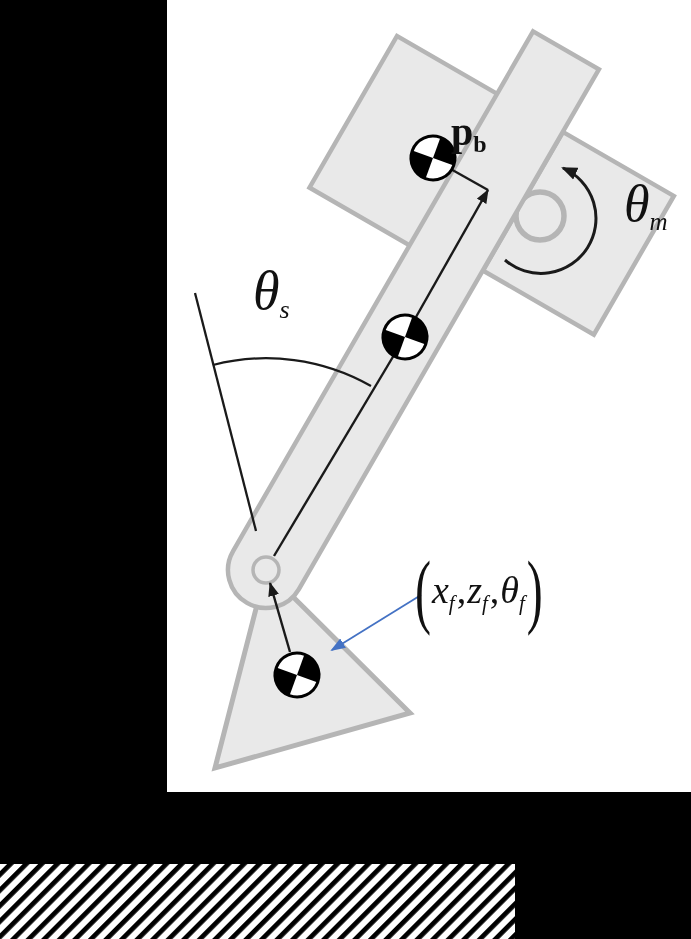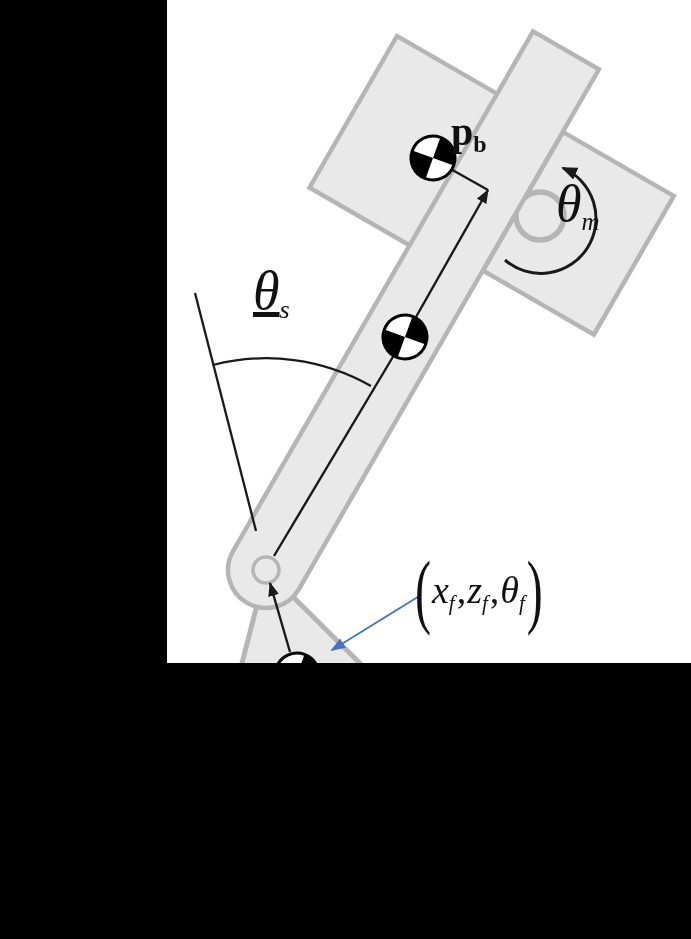--- a/index.html
+++ b/index.html
@@ -1,28 +1,28 @@
 <!DOCTYPE html>
 <html><head>
 <meta charset="utf-8">
 <style>
   html,body{margin:0;padding:0;background:#000;}
-  .stage{position:relative;width:691px;height:663px;background:#000;overflow:hidden;
+  .stage{position:relative;width:691px;height:939px;background:#000;overflow:hidden;
          font-family:"Liberation Serif",serif;}
   .stage svg{position:absolute;left:0;top:0;}
   .lbl{position:absolute;color:#111;line-height:1;white-space:nowrap;z-index:5;}
   .italic{font-style:italic;}
   .lbl sub{font-style:italic;vertical-align:-0.35em;}
   .lbl-pb{left:451px;top:112px;font-weight:bold;font-size:40px;}
   .lbl-pb sub{font-style:normal;font-weight:bold;font-size:24px;vertical-align:-0.30em;}
-  .lbl-theta-m{left:556px;top:178px;font-size:52px;}
+  .lbl-theta-m{left:624px;top:178px;font-size:52px;}
   .lbl-theta-m sub{font-size:25px;}
   .lbl-h{left:436px;top:271px;font-size:43px;}
   .lbl-h sub{font-size:22px;}
-  .lbl-theta-s{left:253px;top:264px;font-size:54px;text-decoration:underline;}
+  .lbl-theta-s{left:253px;top:264px;font-size:54px;}
   .lbl-theta-s sub{font-size:26px;}
   .lbl-foot{left:414px;top:548px;height:84px;display:flex;align-items:center;font-size:38px;}
   .lbl-foot .ltr{font-style:italic;}
   .lbl-foot .paren{font-size:48px;font-style:normal;display:inline-block;
                    transform:scaleY(1.72);transform-origin:center;line-height:1;padding:0 1px;}
   .lbl-foot sub{font-size:21px;display:inline-block;transform:translateY(13px);
                 font-style:italic;vertical-align:baseline;margin-right:1px;}
   .lbl-foot .comma{font-style:normal;margin:0 1px;}
 </style>
 </head>

